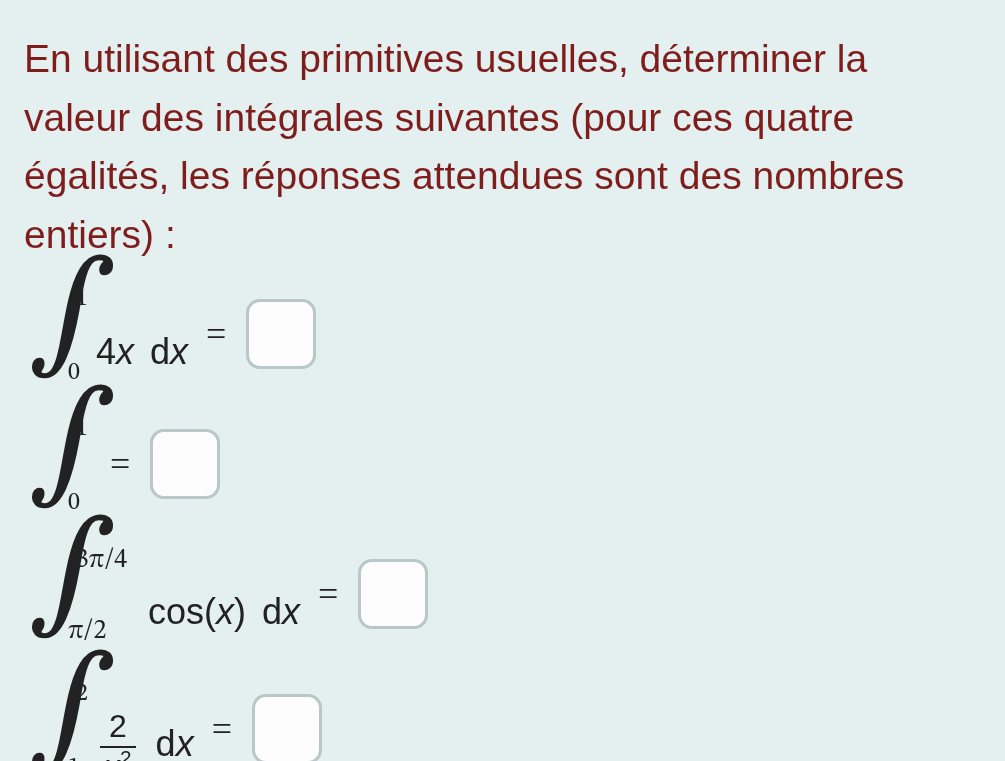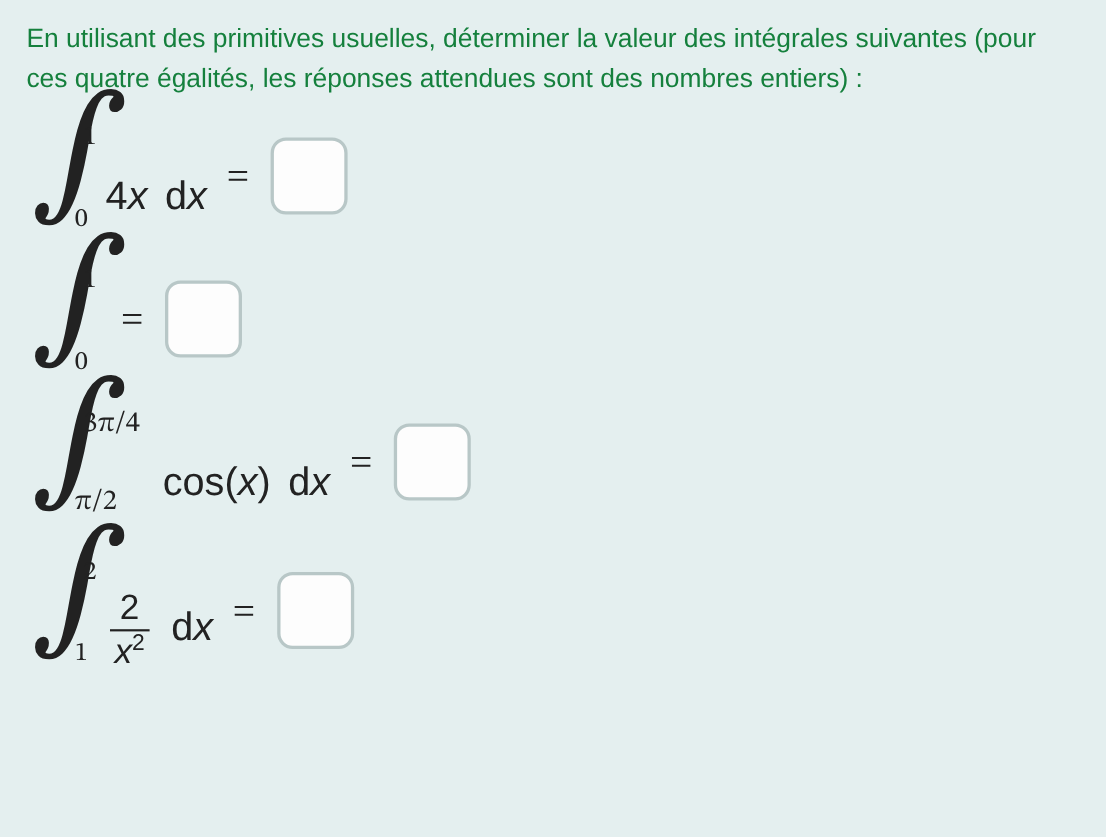--- a/index.html
+++ b/index.html
@@ -4,24 +4,25 @@
 <style>
   * { box-sizing: border-box; margin: 0; padding: 0; }
   html, body { width: 1005px; height: 761px; }
   body {
     background: #e4efef;
     font-family: "Segoe UI", Arial, sans-serif;
     color: #222;
     padding: 18px 24px;
   }
   .instructions {
-    font-size: 24px;
+    font-size: 39px;
     line-height: 1.5;
-    color: #15803d;
+    color: #7f1d1d;
     margin-bottom: 20px;
+    margin-top: 12px;
   }
   .problems {
     display: flex;
     flex-direction: column;
     gap: 30px;
     padding-left: 10px;
   }
   .row {
     display: flex;
     align-items: center;

